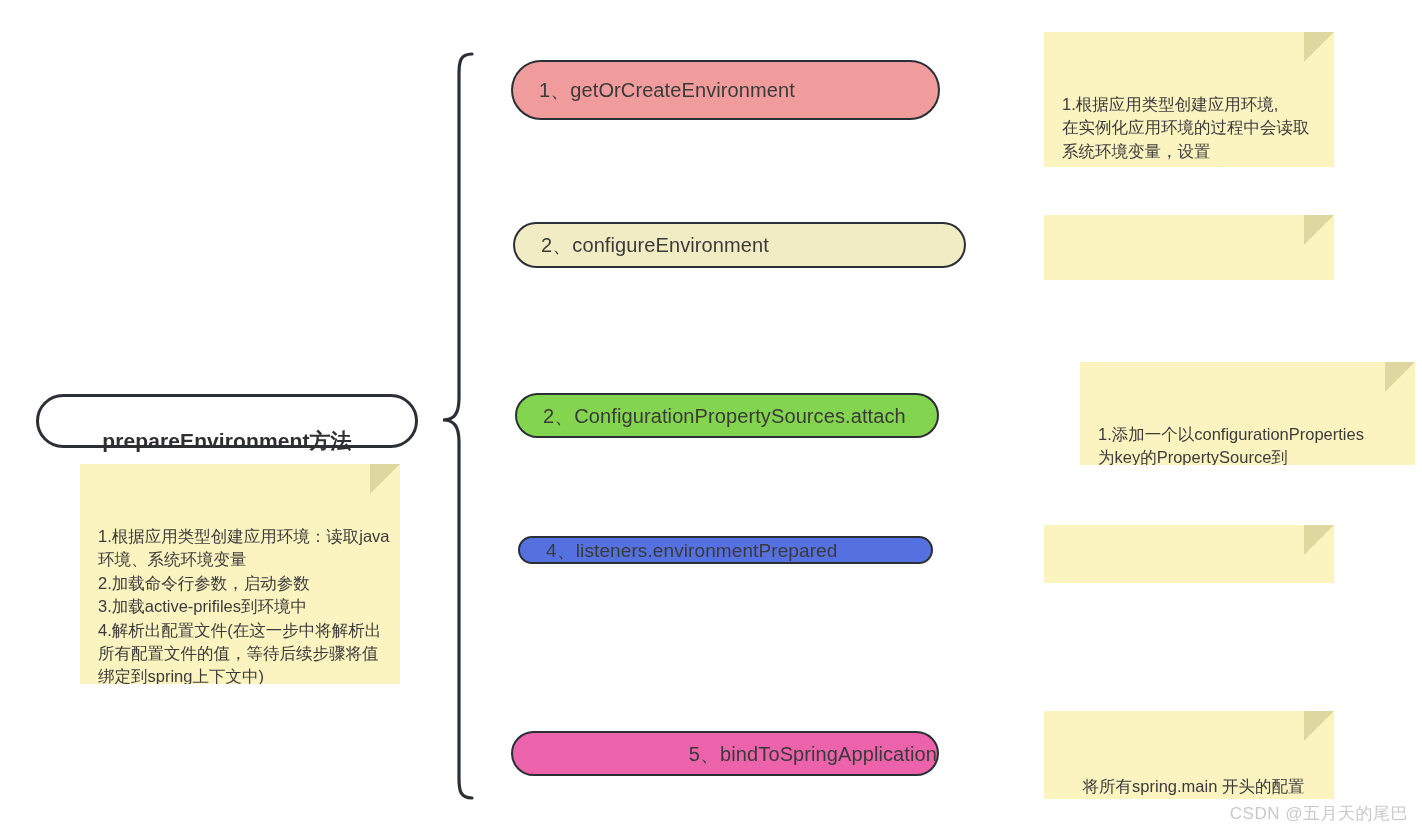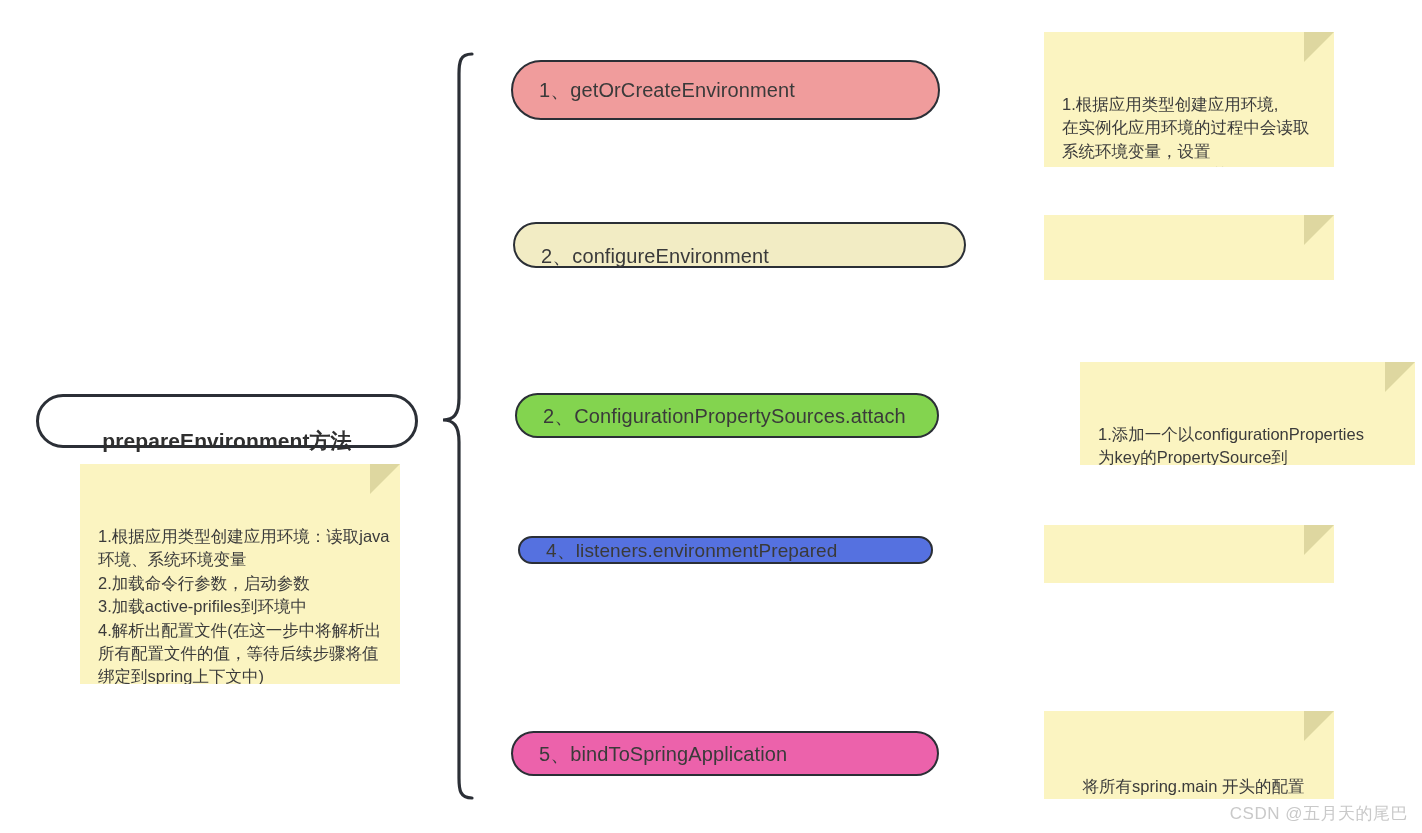--- a/index.html
+++ b/index.html
@@ -171,33 +171,33 @@
              C 39 362, 34 368, 23 368
              C 34 368, 39 374, 39 390
              L 39 726
              C 39 738, 40 746, 52 746" fill="none" stroke="#2b2f36" stroke-width="3.2" stroke-linecap="round"></path>
   </svg>
 
   <div class="node n1" style="background: rgb(240, 156, 156);">
     <span class="label">1、getOrCreateEnvironment</span>
   </div>
 
-  <div class="node n2" style="background: rgb(242, 236, 196); align-items: flex-end;">
+  <div class="node n2" style="background: rgb(242, 236, 196);">
     <span class="label">2、configureEnvironment</span>
   </div>
 
   <div class="node n3" style="background: rgb(131, 212, 79);">
     <span class="label">2、ConfigurationPropertySources.attach</span>
   </div>
 
   <div class="node n4" style="background: rgb(85, 113, 224);">
     <span class="label">4、listeners.environmentPrepared</span>
   </div>
 
-  <div class="node n5" style="background: rgb(236, 98, 171);">
+  <div class="node n5" style="background: rgb(236, 98, 171); justify-content: flex-end;">
     <span class="label">5、bindToSpringApplication</span>
   </div>
 
   <div class="note note-r1">
     <span class="fold"></span>
     <span>1.根据应用类型创建应用环境,
 在实例化应用环境的过程中会读取系统环境变量，设置
 spring.profiles.active的值</span>
   </div>
 

